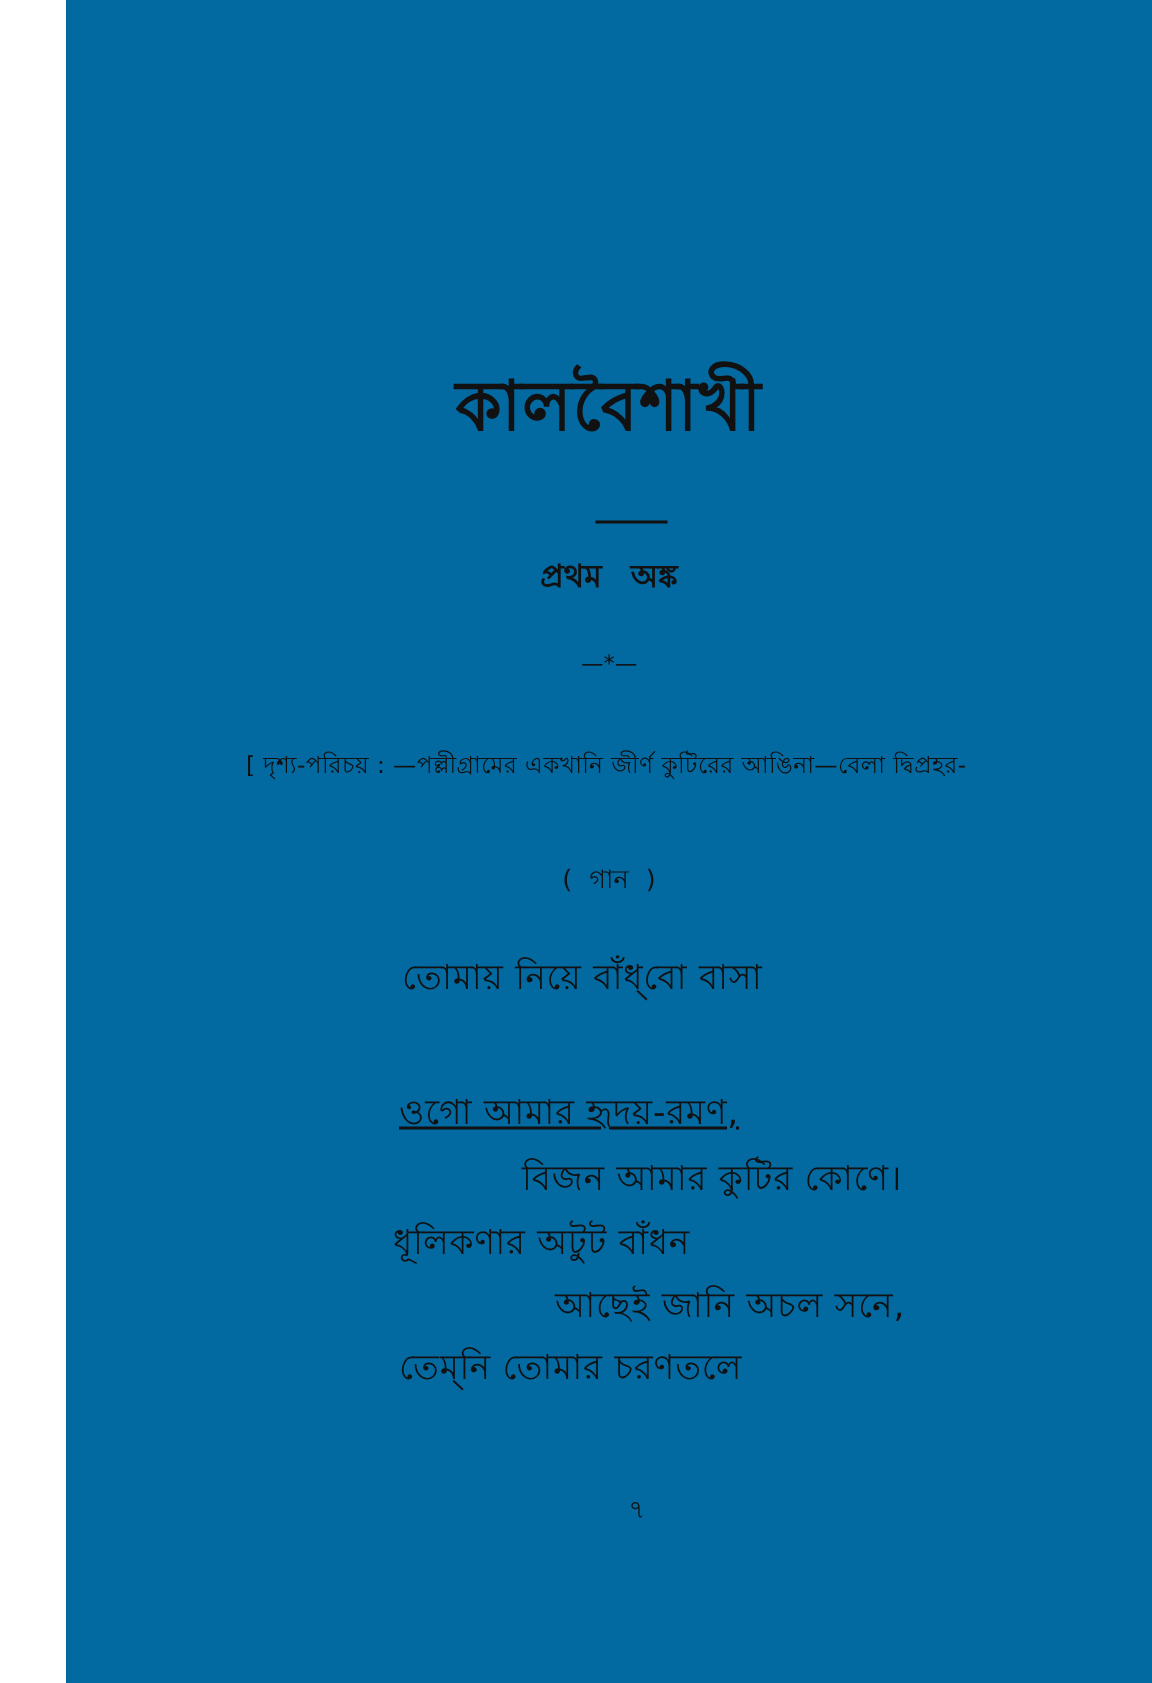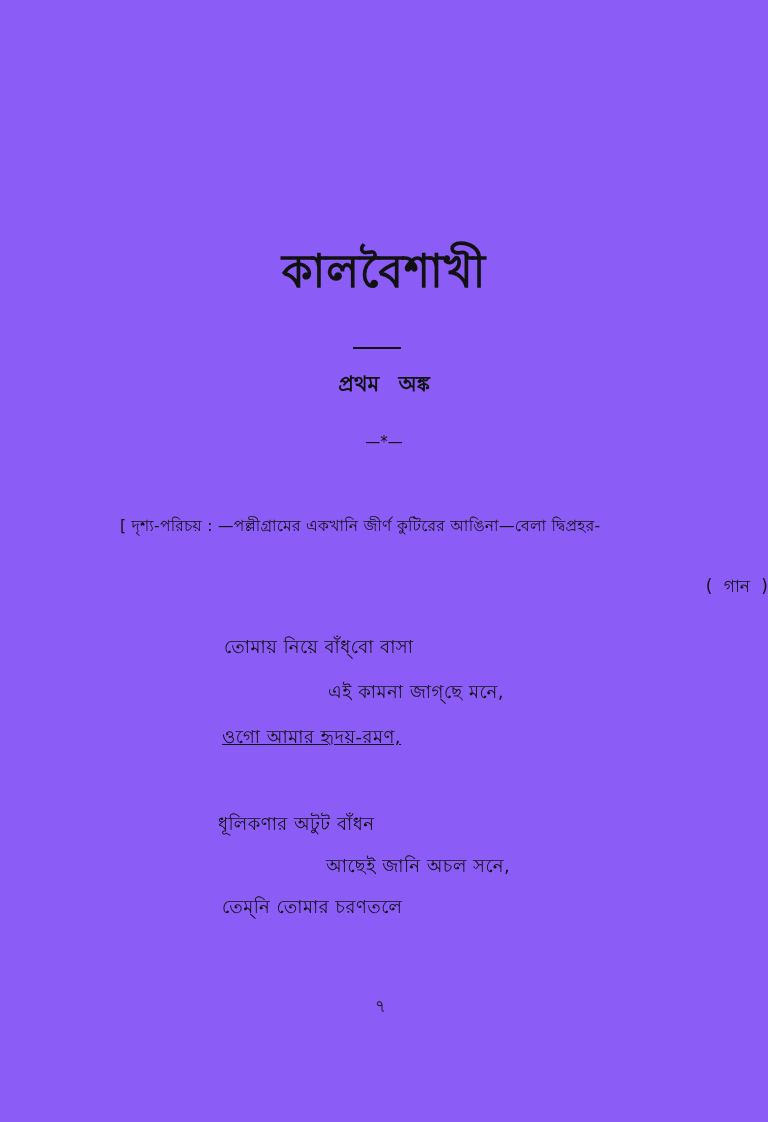--- a/index.html
+++ b/index.html
@@ -1,65 +1,65 @@
 <!DOCTYPE html>
 <html><head>
 <meta charset="utf-8">
 <style>
   html, body { margin: 0; padding: 0; background: #ffffff; }
   body {
     width: 768px; height: 1122px; position: relative; overflow: hidden;
     color: #111111;
     font-family: "DejaVu Sans", "Liberation Sans", sans-serif;
   }
-  .page { position: absolute; inset: 0; background: #8b5cf6; }
+  .page { position: absolute; inset: 0; background: #0369a1; margin-left: 44px; }
   .abs { position: absolute; white-space: nowrap; }
   .title {
     left: 0; right: 0; top: 238px; text-align: center;
     font-size: 44px; font-weight: bold; letter-spacing: 1px;
     transform: scaleY(1.05);
   }
   .rule {
     position: absolute; height: 2px; background: #111;
   }
   .act {
     left: 0; right: 0; top: 368px; text-align: center;
     font-size: 21px; font-weight: bold; word-spacing: 12px;
   }
   .orn {
     left: 0; right: 0; top: 433px; text-align: center; font-size: 15px;
   }
   .stage {
     font-size: 15.5px; letter-spacing: 0.3px;
   }
   .song-label {
-    left: 0; right: 0; top: 573px; text-align: right; font-size: 17px; word-spacing: 6px;
+    left: 0; right: 0; top: 573px; text-align: center; font-size: 17px; word-spacing: 6px;
   }
-  .lyric { font-size: 18px; letter-spacing: 0.5px; }
+  .lyric { font-size: 23px; letter-spacing: 0.5px; }
   .pgno { left: 375px; top: 993px; font-size: 17px; }
 </style>
 </head>
 <body>
 
 <div class="page">
 
   <div class="abs title">কালবৈশাখী</div>
 
   <div class="rule" style="left:353px; top:347px; width:48px;"></div>
 
   <div class="abs act">প্রথম অঙ্ক</div>
 
   <div class="abs orn">—*—</div>
 
-  <div class="abs stage" style="left:120px; top:514px;">[ দৃশ্য-পরিচয় : —পল্লীগ্রামের একখানি জীর্ণ কুটিরের আঙিনা—বেলা দ্বিপ্রহর-</div>
+  <div class="abs stage" style="left:120px; top:498px;">[ দৃশ্য-পরিচয় : —পল্লীগ্রামের একখানি জীর্ণ কুটিরের আঙিনা—বেলা দ্বিপ্রহর-</div>
 
   <div class="abs song-label">( গান )</div>
 
   <div class="abs lyric" style="left:224px; top:633px;">তোমায় নিয়ে বাঁধ্‌বো বাসা</div>
-  <div class="abs lyric" style="left:328px; top:678px;">এই কামনা জাগ্‌ছে মনে,</div>
   <div class="abs lyric" style="left:222px; top:723px;text-decoration:underline;">ওগো আমার হৃদয়-রমণ,</div>
+  <div class="abs lyric" style="left:304px; top:767px;">বিজন আমার কুটির কোণে।</div>
   <div class="abs lyric" style="left:218px; top:810px;">ধূলিকণার অটুট বাঁধন</div>
   <div class="abs lyric" style="left:326px; top:852px;">আছেই জানি অচল সনে,</div>
   <div class="abs lyric" style="left:222px; top:893px;">তেম্‌নি তোমার চরণতলে</div>
 
   <div class="abs pgno">৭</div>
 
 </div>
 
 </body></html>

